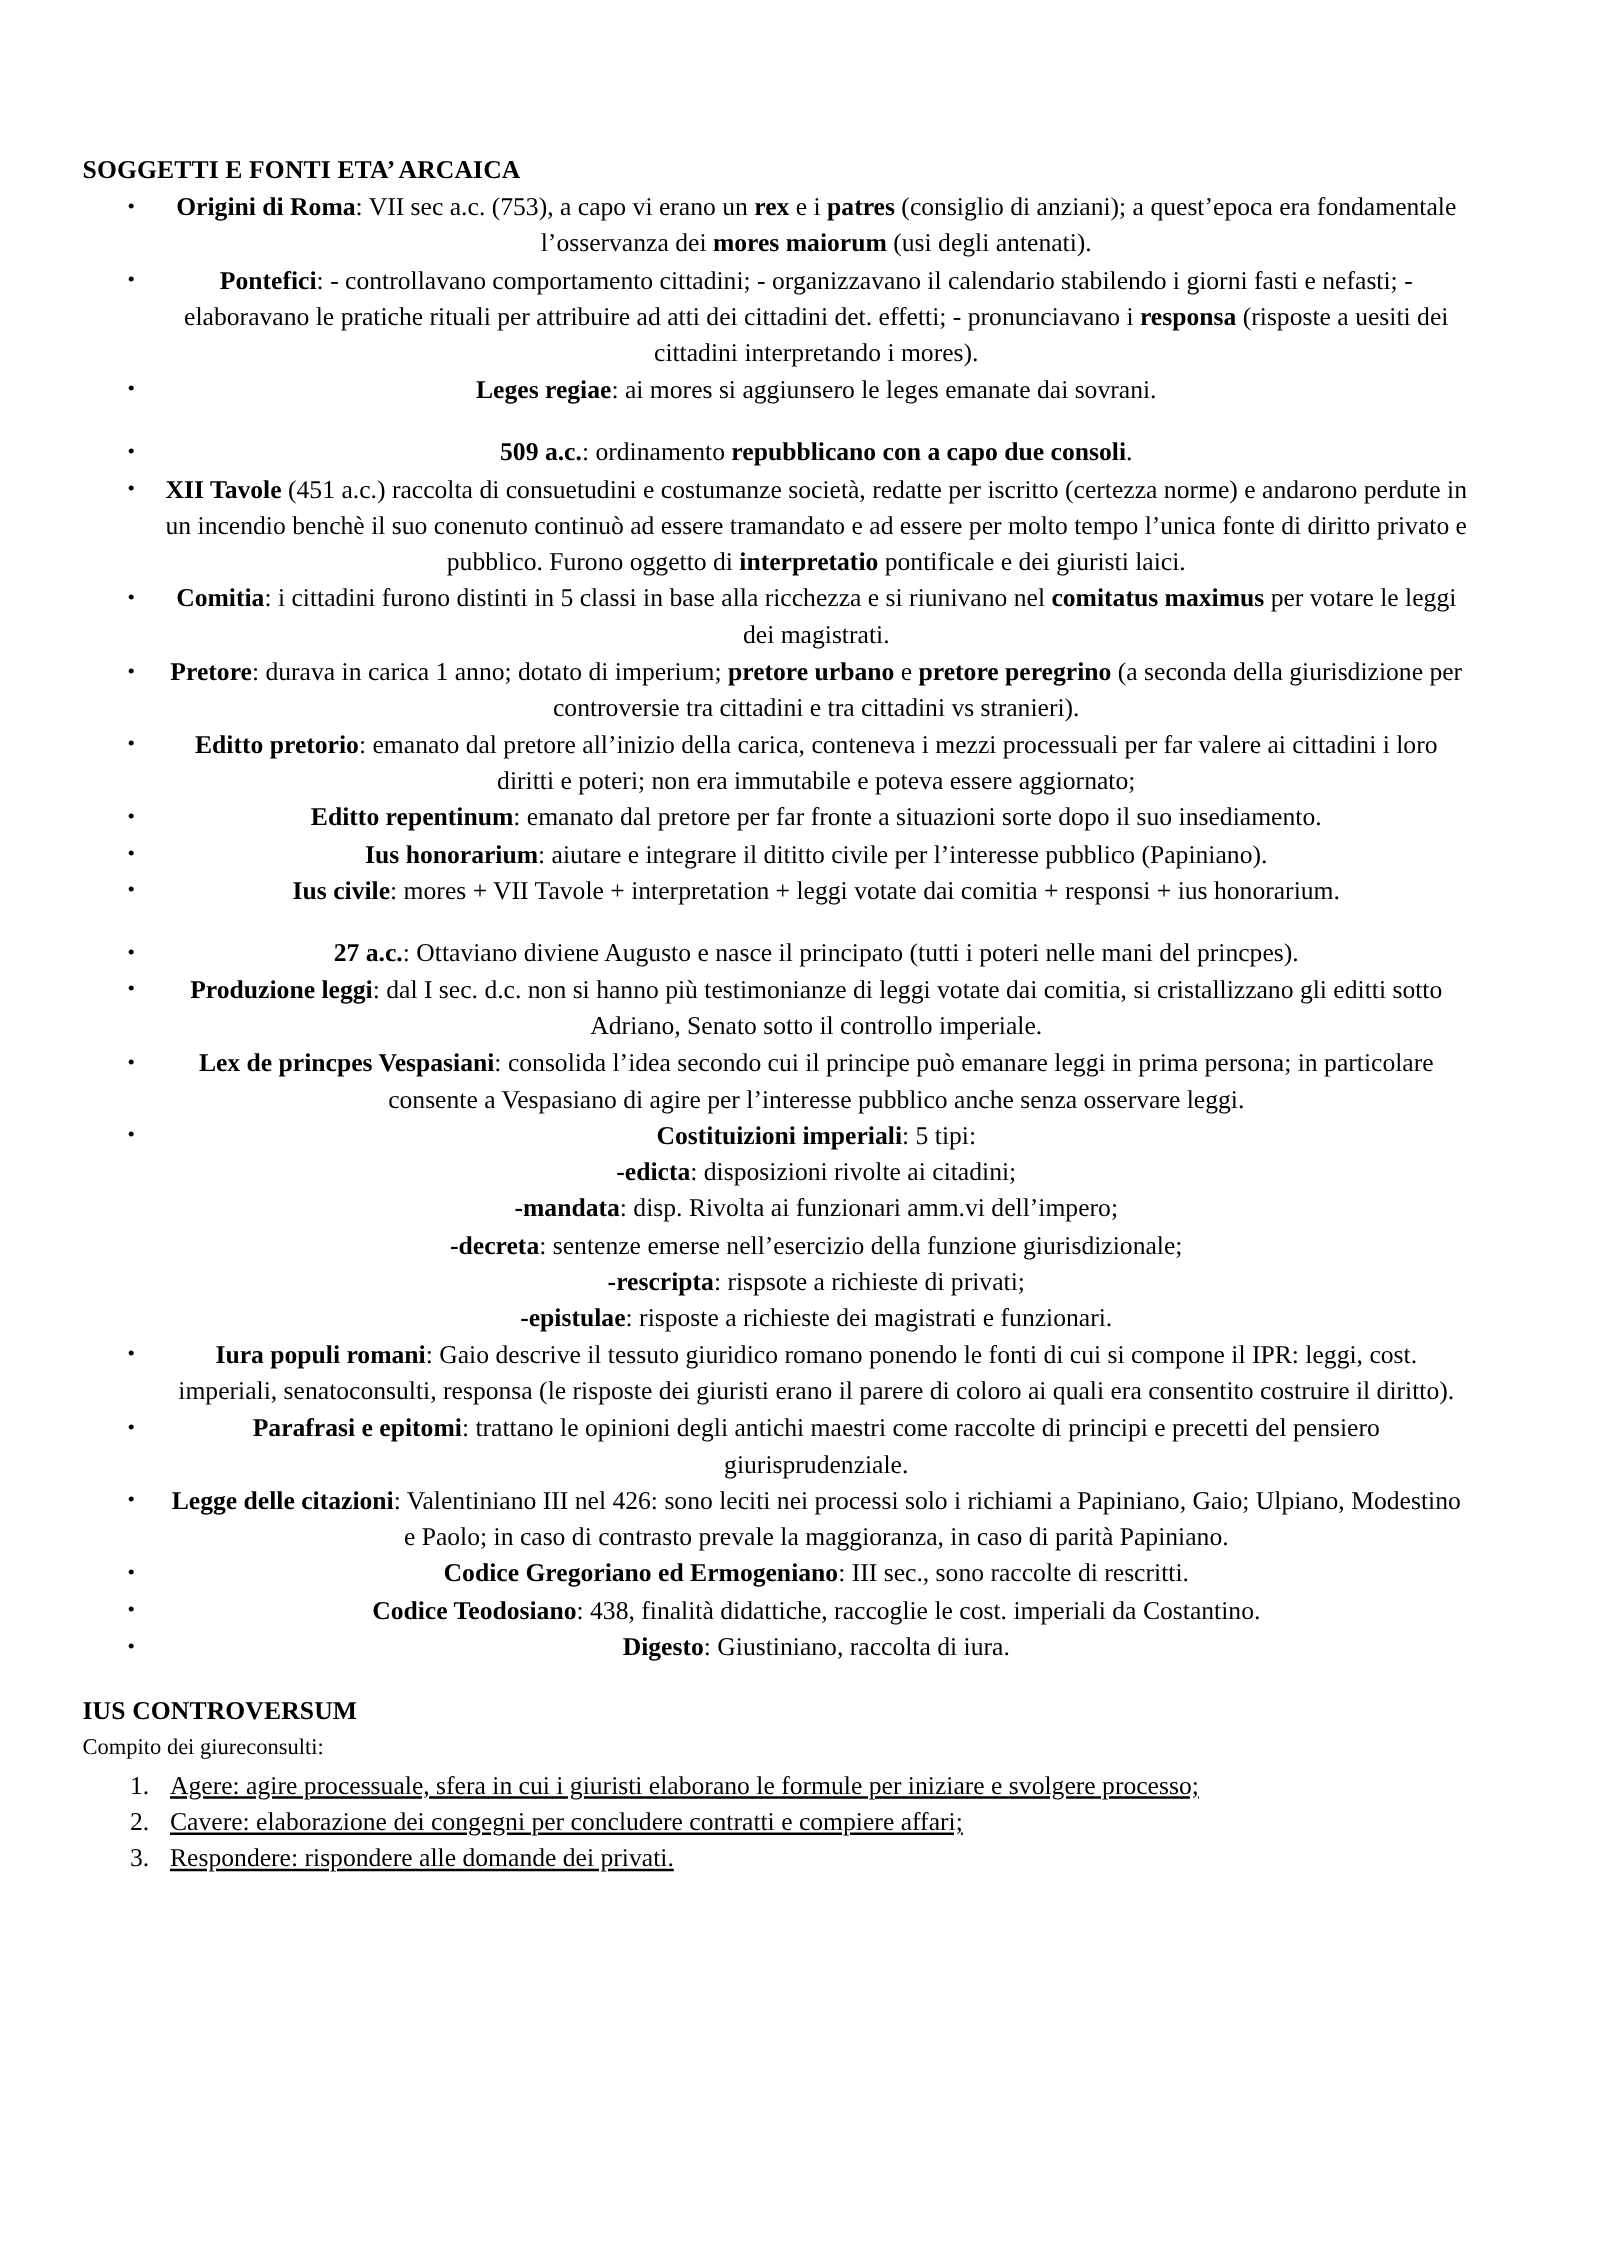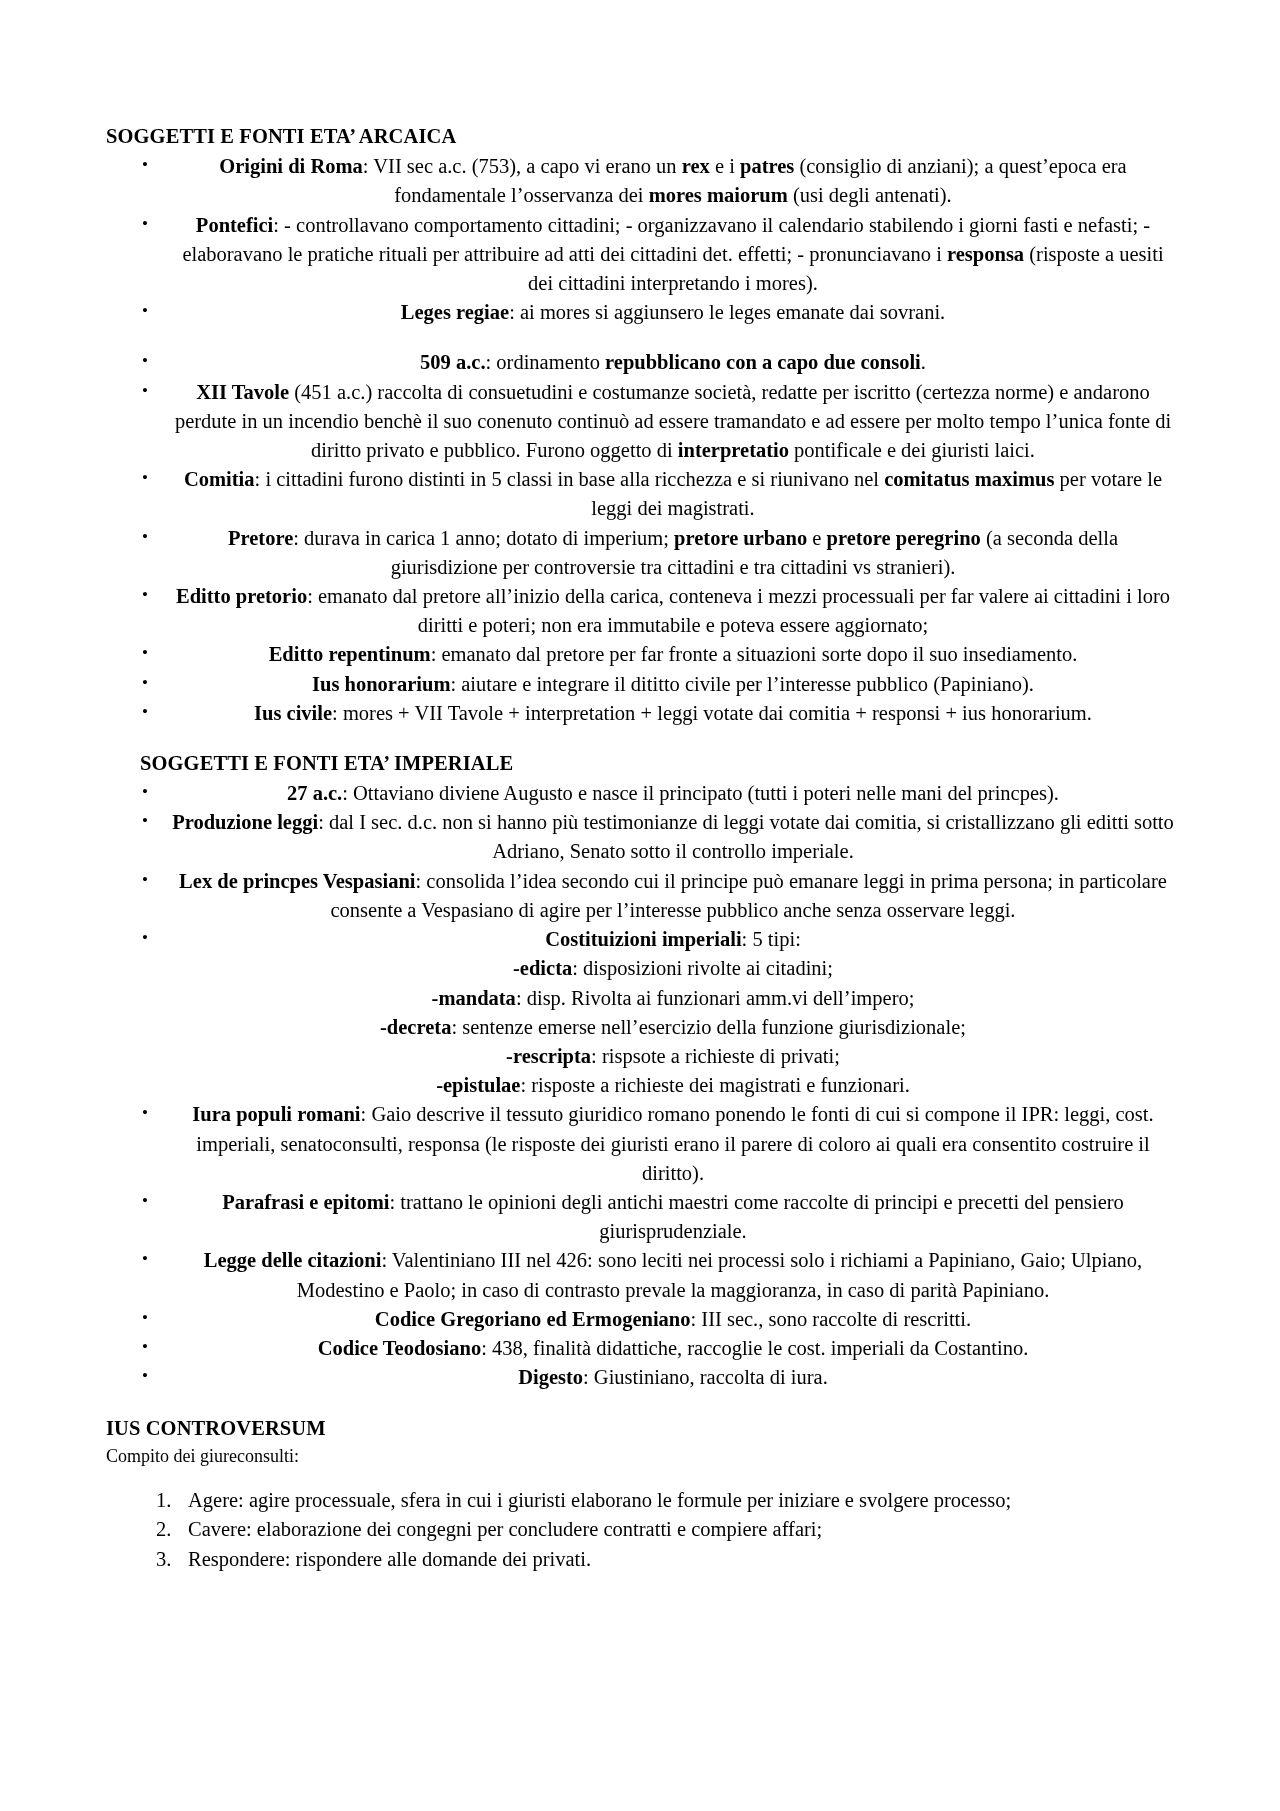--- a/index.html
+++ b/index.html
@@ -10,21 +10,21 @@
   body {
     width: 1280px;
     min-height: 1811px;
     font-family: "Liberation Serif", "DejaVu Serif", serif;
     color: #000000;
   }
   .page {
     width: 1280px;
     min-height: 1811px;
     box-sizing: border-box;
-    padding: 122px 106px 60px 106px;
+    padding: 122px 106px 60px 66px;
   }
   .section {
     margin-bottom: 0;
   }
   .section-title {
     font-weight: bold;
     font-size: 20.5px;
     line-height: 1.42;
     margin: 0 0 1px 0;
     letter-spacing: 0.1px;
@@ -58,24 +58,25 @@
   }
   .lbl {
     font-weight: bold;
   }
   .plain-line {
     font-size: 18px;
     line-height: 1.425;
     margin: 0;
   }
   ol.numbered {
-    margin: 16px;
+    margin: 4px;
     padding: 0;
     list-style: none;
     counter-reset: itm;
+    text-decoration: underline;
   }
   ol.numbered > li {
     position: relative;
     padding-left: 66px;
     font-size: 20.5px;
     line-height: 1.425;
     counter-increment: itm;
   }
   ol.numbered > li::before {
     content: counter(itm) ".";
@@ -110,21 +111,20 @@
       <li><span class="lbl">Editto pretorio</span><span>: emanato dal pretore all’inizio della carica, conteneva i mezzi processuali per far valere ai cittadini i loro diritti e poteri; non era immutabile e poteva essere aggiornato;</span></li>
       <li><span class="lbl">Editto repentinum</span><span>: emanato dal pretore per far fronte a situazioni sorte dopo il suo insediamento.</span></li>
       <li><span class="lbl">Ius honorarium</span><span>: aiutare e integrare il dititto civile per l’interesse pubblico (Papiniano).</span></li>
       <li><span class="lbl">Ius civile</span><span>: mores +  VII Tavole + interpretation + leggi votate dai comitia + responsi + ius honorarium.</span></li>
     </ul>
   </div>
 
   <div class="spacer"></div>
 
   <div class="section">
-    <div class="section-title indented">SOGGETTI E FONTI ETA’ IMPERIALE</div>
     <ul class="bullets">
       <li><span class="lbl">27 a.c.</span><span>: Ottaviano diviene Augusto e nasce il principato (tutti i poteri nelle mani del princpes).</span></li>
       <li><span class="lbl">Produzione leggi</span><span>: dal I sec. d.c. non si hanno più testimonianze di leggi votate dai comitia, si cristallizzano gli editti sotto Adriano, Senato sotto il controllo imperiale.</span></li>
       <li><span class="lbl">Lex de princpes Vespasiani</span><span>: consolida l’idea secondo cui il principe può emanare leggi in prima persona; in particolare consente a Vespasiano di agire per l’interesse pubblico anche senza osservare leggi.</span></li>
       <li><span class="lbl">Costituizioni imperiali</span><span>: 5 tipi:<br><b>-edicta</b>: disposizioni rivolte ai citadini;<br><b>-mandata</b>: disp. Rivolta ai funzionari amm.vi dell’impero;<br><b>-decreta</b>: sentenze emerse nell’esercizio della funzione giurisdizionale;<br><b>-rescripta</b>: rispsote a richieste di privati;<br><b>-epistulae</b>: risposte a richieste dei magistrati e funzionari.</span></li>
       <li><span class="lbl">Iura populi romani</span><span>: Gaio descrive il tessuto giuridico romano ponendo le fonti di cui si compone il IPR: leggi, cost. imperiali, senatoconsulti, responsa (le risposte dei giuristi erano il parere di coloro ai quali era consentito costruire il diritto).</span></li>
       <li><span class="lbl">Parafrasi e epitomi</span><span>: trattano le opinioni degli antichi maestri come raccolte di principi e precetti del pensiero giurisprudenziale.</span></li>
       <li><span class="lbl">Legge delle citazioni</span><span>: Valentiniano III nel 426: sono leciti nei processi solo i richiami a Papiniano, Gaio; Ulpiano, Modestino e Paolo; in caso di contrasto prevale la maggioranza, in caso di parità Papiniano.</span></li>
       <li><span class="lbl">Codice Gregoriano ed Ermogeniano</span><span>: III sec., sono raccolte di rescritti.</span></li>
       <li><span class="lbl">Codice Teodosiano</span><span>: 438, finalità didattiche, raccoglie le cost. imperiali da Costantino.</span></li>

